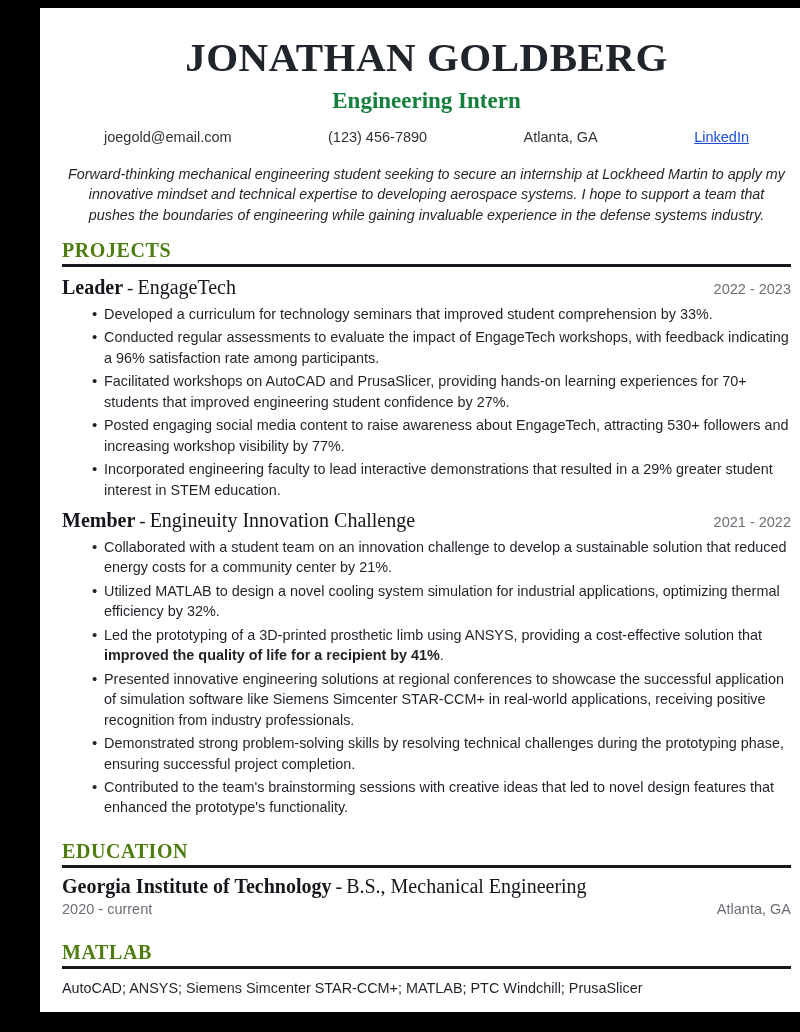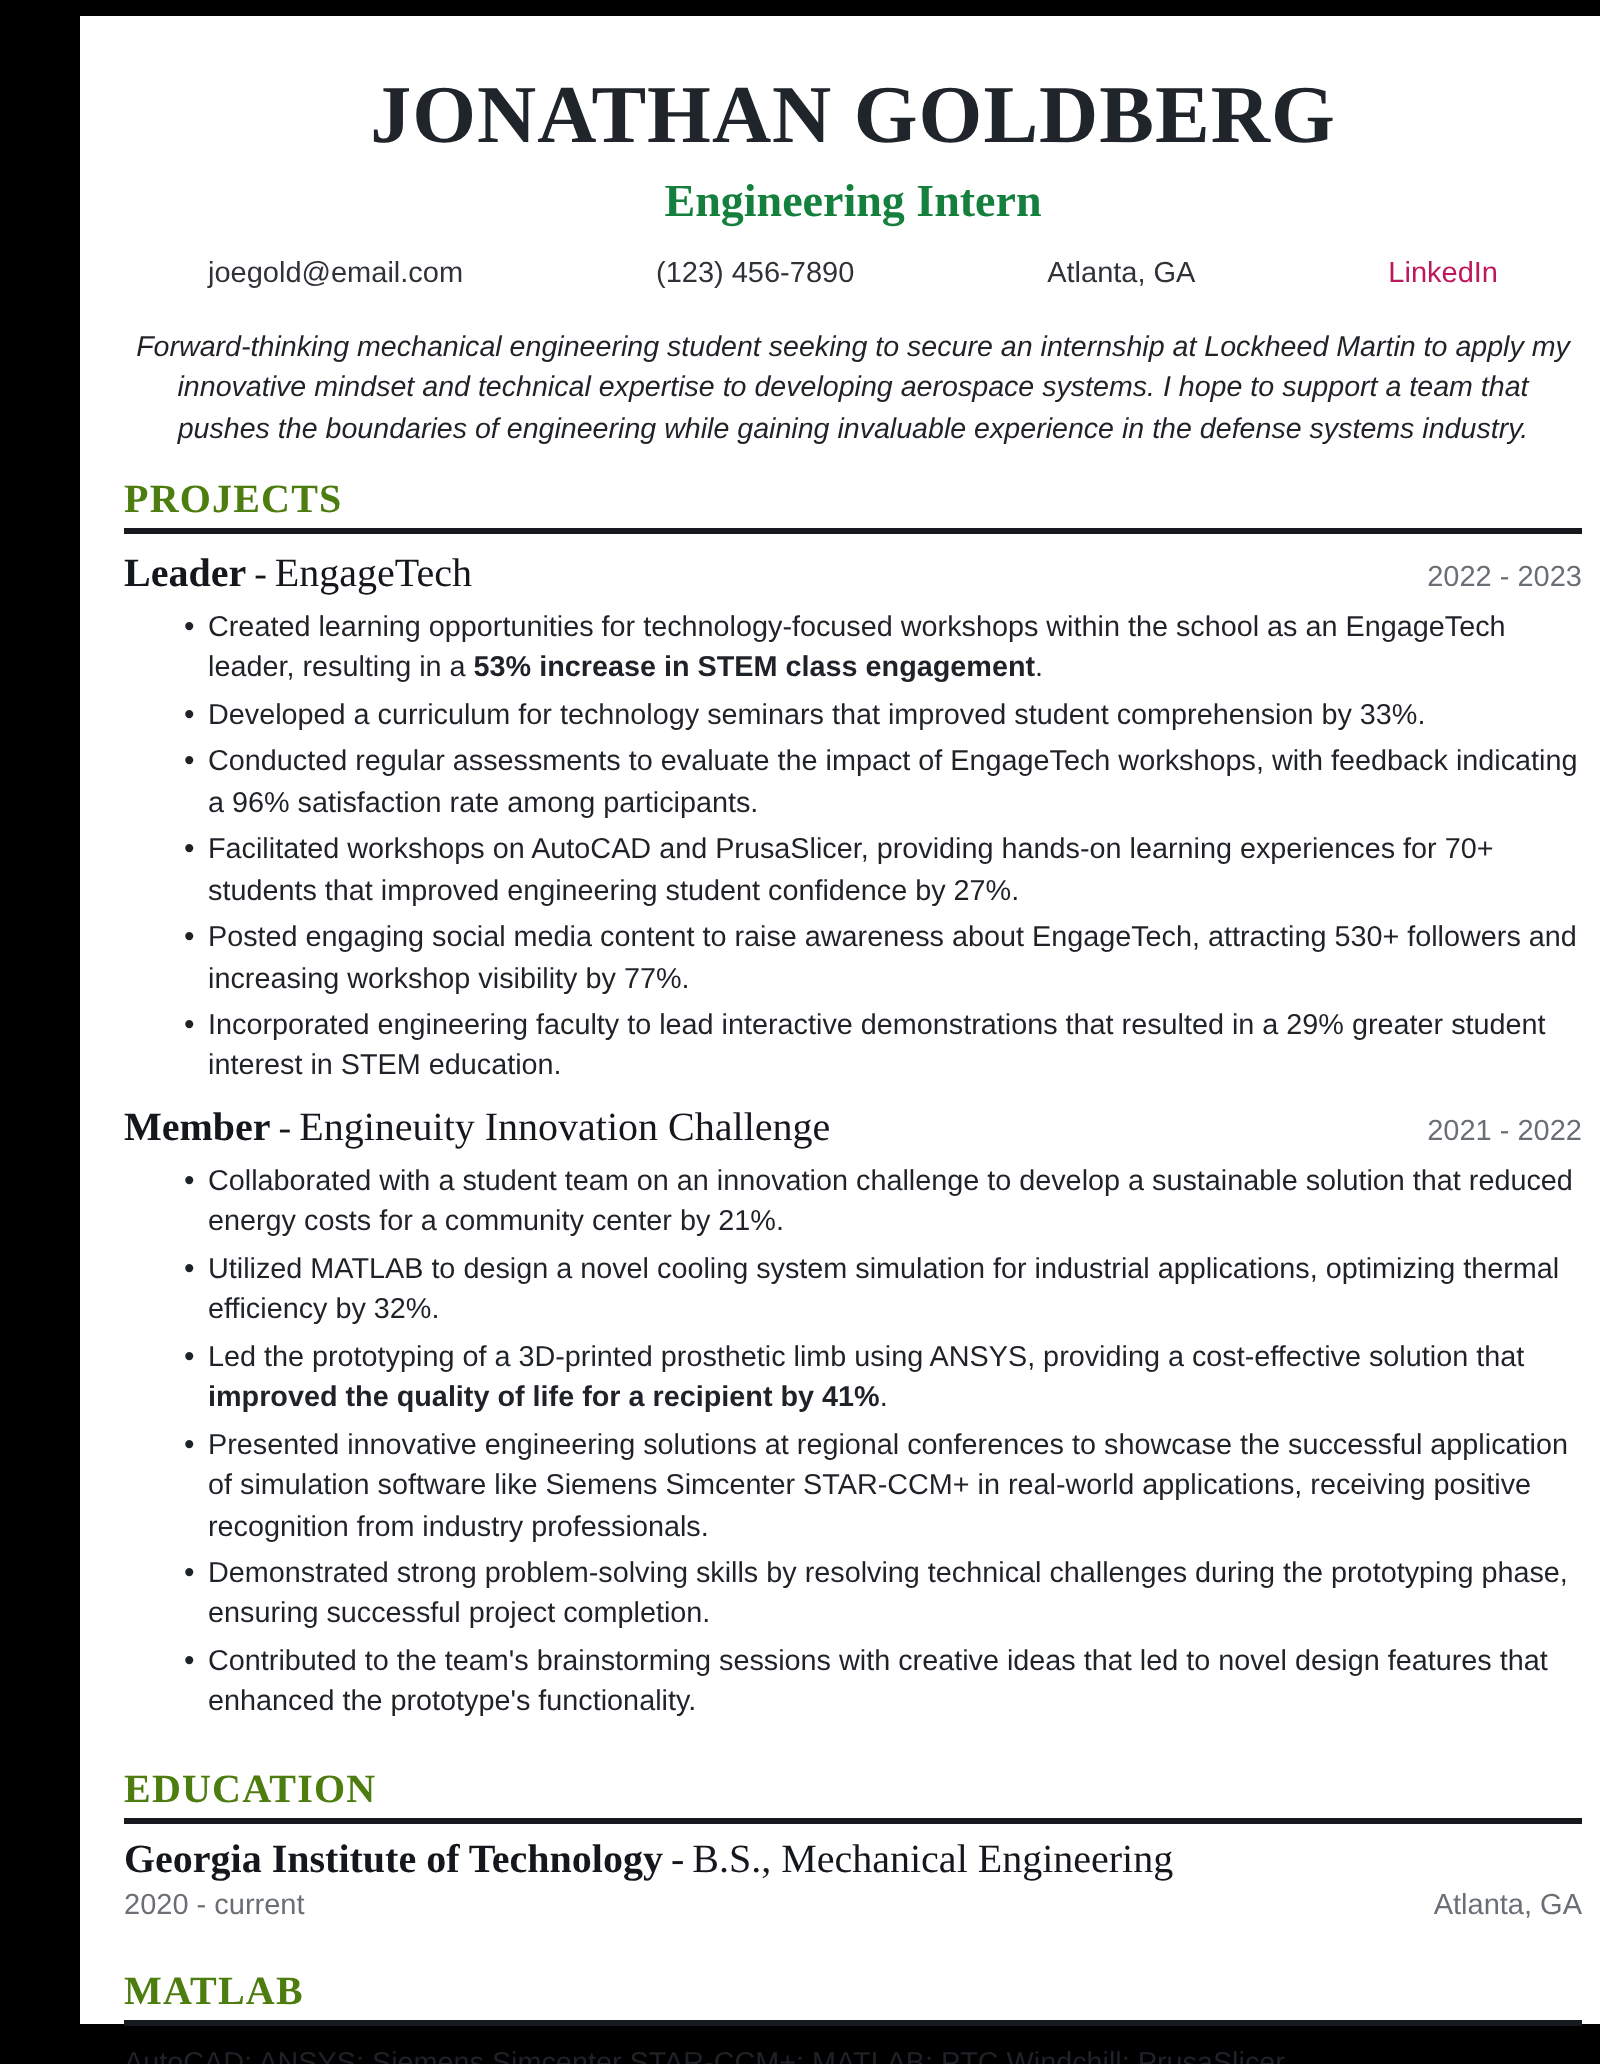--- a/index.html
+++ b/index.html
@@ -49,21 +49,22 @@
     display: flex;
     justify-content: space-between;
     align-items: baseline;
     margin-top: 15px;
     padding: 0 42px 0 42px;
     font-size: 14.5px;
     color: #2f3338;
   }
   .contact-item { white-space: nowrap; }
   .contact-link {
-    color: #be185d;
+    color: #1d4ed8;
+    text-decoration: underline;
     cursor: pointer;
   }
 
   
   .summary {
     margin-top: 19px;
     text-align: center;
     font-style: italic;
     font-size: 14.3px;
     line-height: 1.42;
@@ -190,21 +191,20 @@
     <div class="section-rule"></div>
 
     <div class="entry">
       <div class="entry-head">
         <div class="entry-head-left">
           <span class="entry-role">Leader</span><span class="entry-sep">-</span><span class="entry-org">EngageTech</span>
         </div>
         <div class="entry-date">2022 - 2023</div>
       </div>
       <ul class="bullets">
-          <li><span>Created learning opportunities for technology-focused workshops within the school as an EngageTech leader, resulting in a </span><b>53% increase in STEM class engagement</b><span>.</span></li>
           <li><span>Developed a curriculum for technology seminars that improved student comprehension by 33%.</span></li>
           <li><span>Conducted regular assessments to evaluate the impact of EngageTech workshops, with feedback indicating a 96% satisfaction rate among participants.</span></li>
           <li><span>Facilitated workshops on AutoCAD and PrusaSlicer, providing hands-on learning experiences for 70+ students that improved engineering student confidence by 27%.</span></li>
           <li><span>Posted engaging social media content to raise awareness about EngageTech, attracting 530+ followers and increasing workshop visibility by 77%.</span></li>
           <li><span>Incorporated engineering faculty to lead interactive demonstrations that resulted in a 29% greater student interest in STEM education.</span></li>
         </ul>
     </div>
 
     <div class="entry">
       <div class="entry-head">

